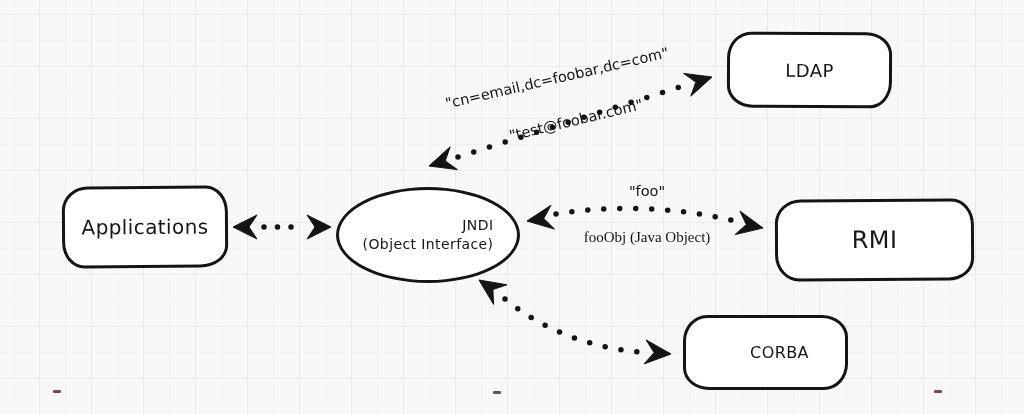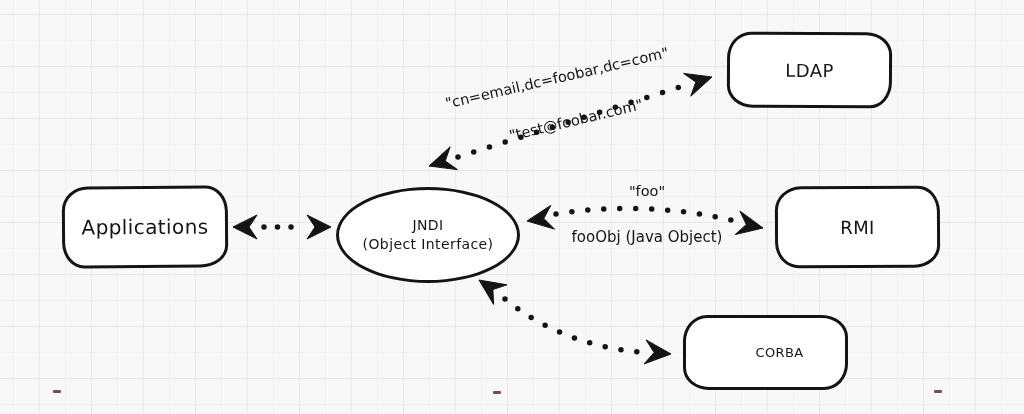--- a/index.html
+++ b/index.html
@@ -35,63 +35,63 @@
   .node {
     position: absolute;
     background: #ffffff;
     border: 3px solid #141414;
     display: flex;
     align-items: center;
     justify-content: center;
     text-align: center;
     box-sizing: border-box;
   }
-  .node .label { letter-spacing: 0.4px; }
+  .node .label { letter-spacing: 0.4px; text-align: right; }
   .node-applications {
     left: 62px; top: 186px; width: 166px; height: 82px;
     border-radius: 26px 22px 28px 22px / 24px 26px 22px 26px;
     font-size: 20px;
     transform: rotate(-0.4deg);
   }
   .node-jndi {
     left: 336px; top: 187px; width: 184px; height: 96px;
     border-radius: 50%;
     border-width: 3.5px;
     font-size: 14px;
     line-height: 1.35;
   }
   .node-ldap {
     left: 727px; top: 32px; width: 165px; height: 76px;
     border-radius: 24px 26px 22px 26px / 26px 22px 26px 22px;
     font-size: 18px;
     transform: rotate(0.3deg);
   }
   .node-rmi {
-    left: 775px; top: 186px; width: 165px; height: 82px;
+    left: 775px; top: 199px; width: 199px; height: 82px;
     border-radius: 26px 22px 26px 24px / 24px 26px 22px 26px;
-    font-size: 18px;
+    font-size: 24px;
     transform: rotate(-0.3deg);
   }
   .node-corba {
     left: 683px; top: 315px; width: 165px; height: 75px;
     border-radius: 24px 26px 24px 26px / 26px 22px 26px 22px;
-    font-size: 13px;
+    font-size: 16px;
     padding-left: 28px;
   }
   .edge-label {
     position: absolute;
     white-space: nowrap;
     font-size: 14.5px;
     color: #141414;
     transform: translate(-50%, -50%);
   }
   .lbl-cn   { left: 557px; top: 78px;  transform: translate(-50%,-50%) rotate(-13deg); }
   .lbl-test { left: 576px; top: 120px; transform: translate(-50%,-50%) rotate(-13.5deg); }
   .lbl-foo  { left: 647px; top: 191px; }
-  .lbl-fooobj { left: 647px; top: 237px; font-size: 15px; }
+  .lbl-fooobj { left: 647px; top: 237px; font-size: 15px; font-family: Liberation Serif, serif; }
   .stray-mark {
     position: absolute;
     width: 8px; height: 3px;
     border-radius: 1px;
   }
   .mark-1 { left: 53px;  top: 390px; }
   .mark-2 { left: 493px; top: 391px; }
   .mark-3 { left: 934px; top: 390px; }
 </style>
 </head>

